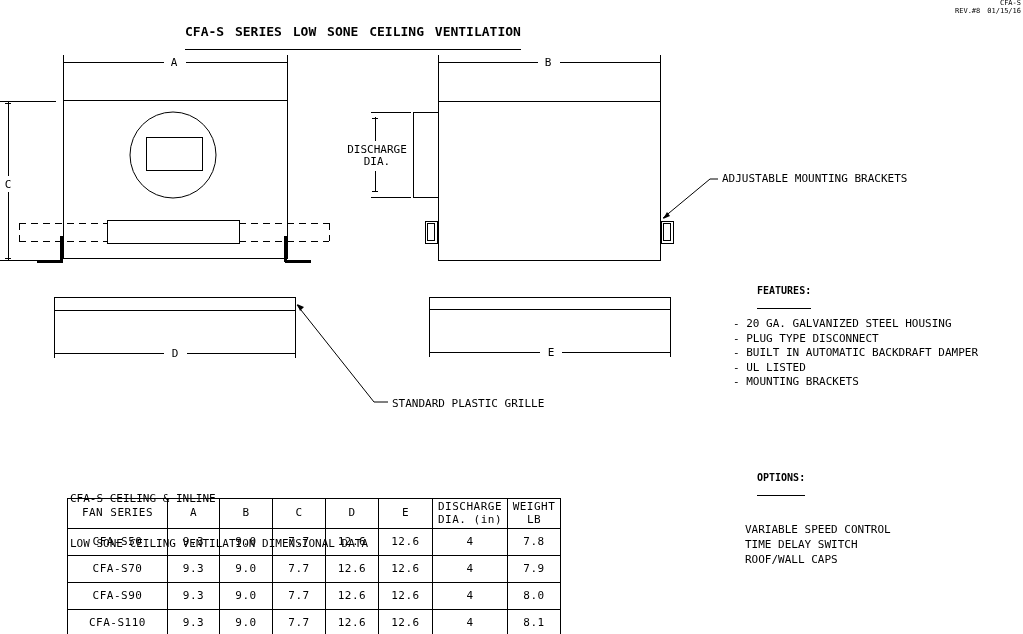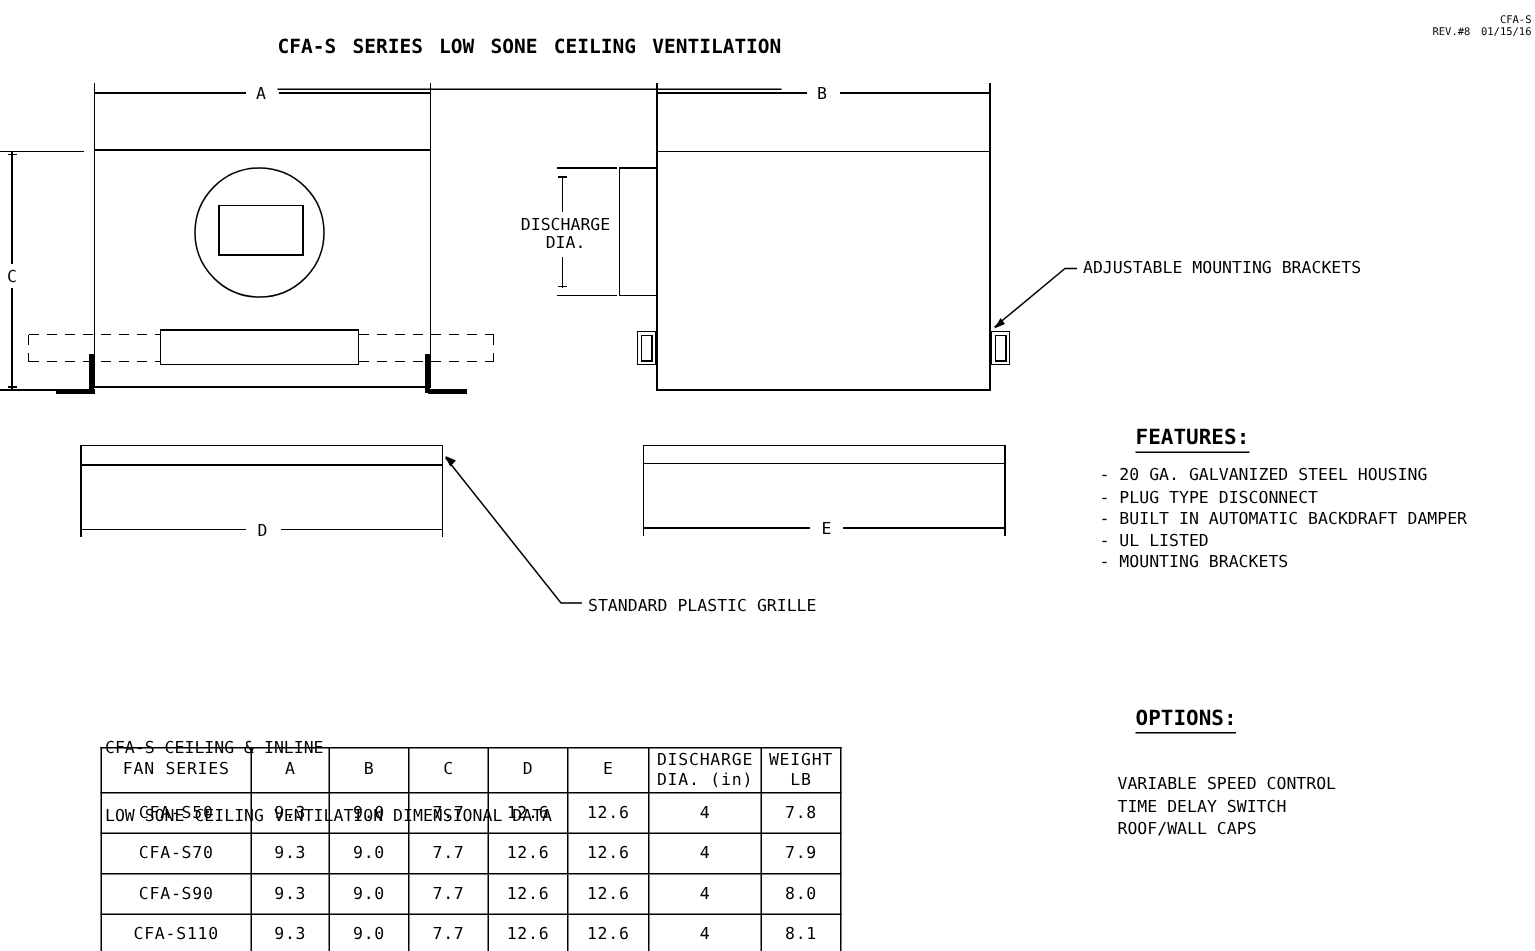--- a/index.html
+++ b/index.html
@@ -3,46 +3,46 @@
 <meta charset="utf-8">
 <style>
   html,body{margin:0;padding:0;}
   body{
     width:1023px;height:634px;background:#ffffff;position:relative;
     font-family:"DejaVu Sans Mono", monospace;color:#000;overflow:hidden;
   }
   .sheet{position:absolute;inset:0;}
 
   
-  .rev-block{position:absolute;top:-1px;right:2px;text-align:right;font-size:7px;line-height:8px;margin-top:10px;}
+  .rev-block{position:absolute;top:-1px;right:2px;text-align:right;font-size:7px;line-height:8px;}
   .rev-line2 span{display:inline-block;}
   .rev-line2 .gap{width:7px;}
 
   
   .title{
     position:absolute;left:185px;top:24px;
     font-size:13px;font-weight:bold;letter-spacing:0;word-spacing:3px;
-    border-bottom:1.5px solid #000;padding-bottom:20px;white-space:nowrap;
+    border-bottom:1.5px solid #000;padding-bottom:10px;white-space:nowrap;
   }
 
   
   svg.drawing{position:absolute;left:0;top:0;}
   .lw{stroke:#000;fill:none;stroke-width:1;shape-rendering:crispEdges;}
   .lw .thick{stroke-width:3;}
   .lw .dash{stroke-dasharray:7 5;}
   .curves{stroke:#000;fill:none;stroke-width:1;}
   .leaders{stroke:#000;fill:none;stroke-width:1;}
   .leaders polygon{fill:#000;stroke:none;}
   text{font-family:"DejaVu Sans Mono", monospace;font-size:11px;fill:#000;stroke:none;}
 
   
   .features{position:absolute;left:733px;top:284px;width:300px;font-size:11px;}
   .features .heading, .options .heading{
-    display:inline-block;font-weight:bold;font-size:14px;
-    border-bottom:1.5px solid #000;padding-bottom:1px;
+    display:inline-block;font-weight:bold;font-size:10px;
+    border-bottom:1.5px solid #000;padding-bottom:12px;
   }
   .features .heading{margin-left:24px;}
   .features .items{margin-top:8px;}
   .features .item{line-height:14.5px;white-space:pre;}
 
   .options{position:absolute;left:745px;top:471px;width:260px;font-size:11px;}
   .options .heading{margin-left:12px;}
   .options .items{margin-top:26px;}
   .options .item{line-height:15px;white-space:pre;}
 

